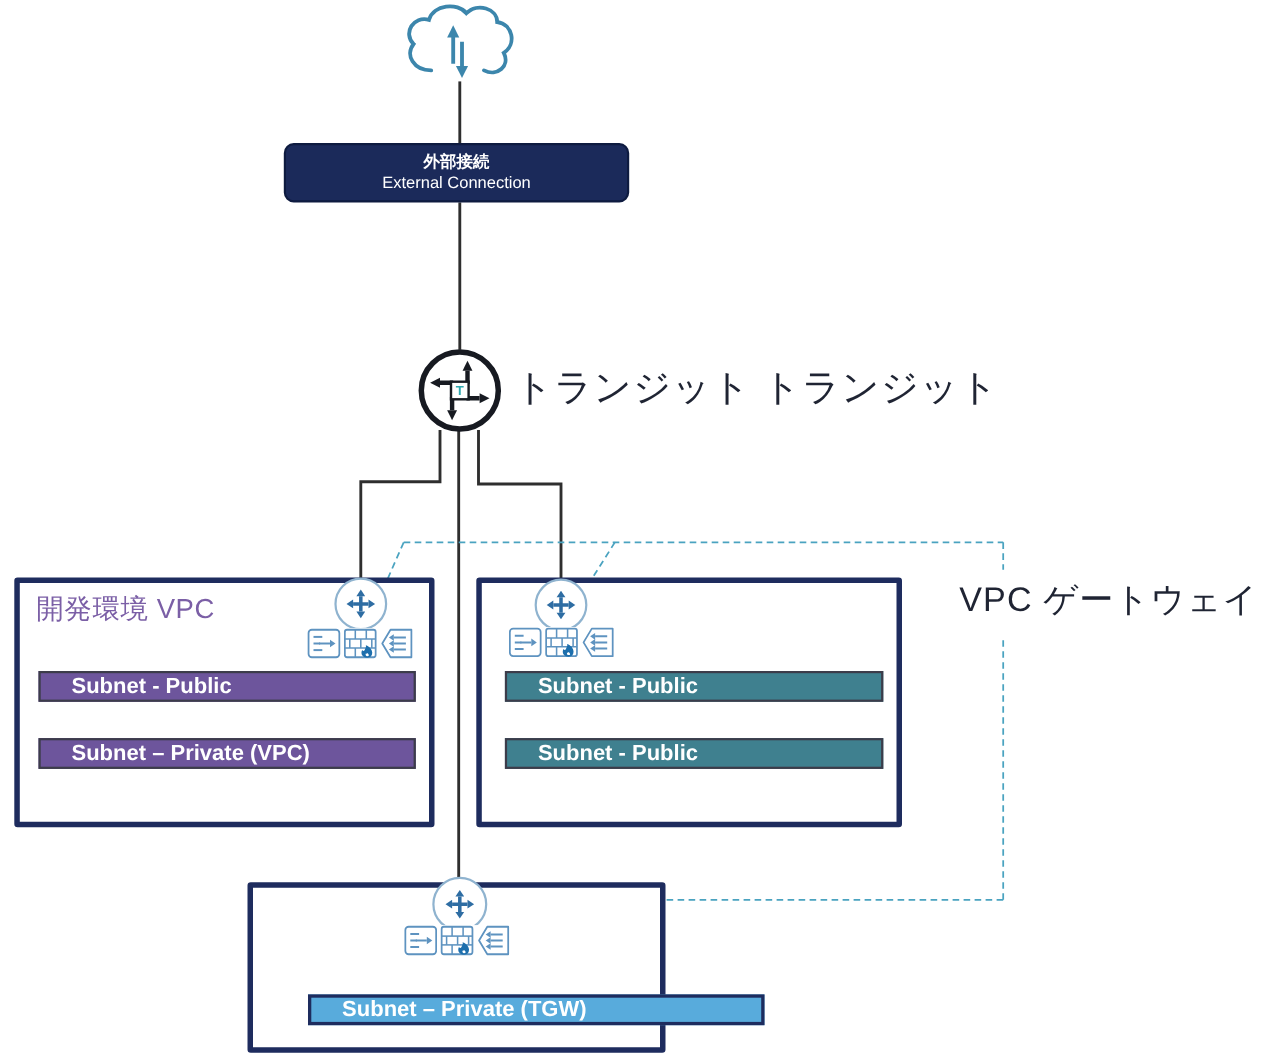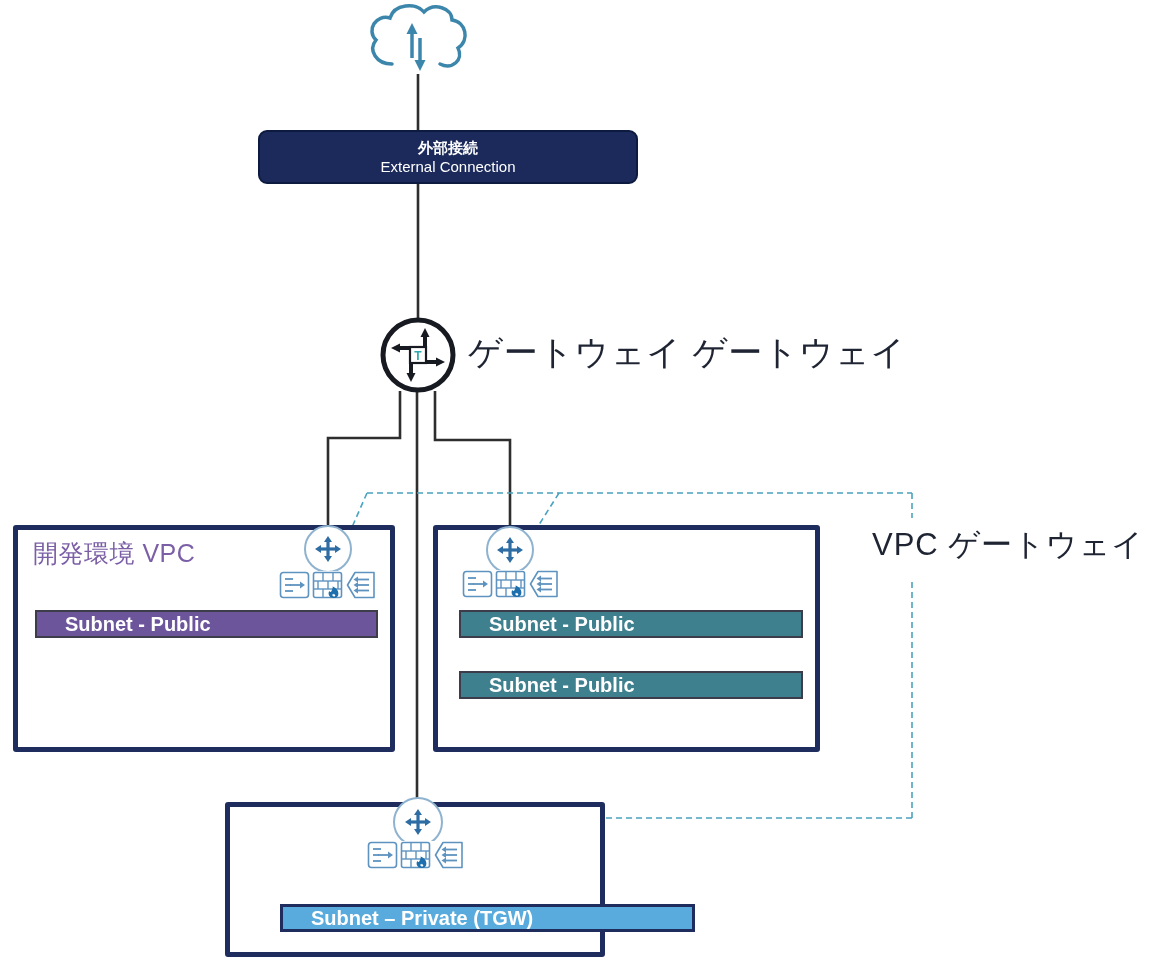--- a/index.html
+++ b/index.html
@@ -11,21 +11,21 @@
   svg{display:block;}
 
   
   .big-label{position:absolute;color:var(--label-dark,#1f2433);white-space:nowrap;letter-spacing:1px;}
   .label-fabric{left:529px;top:13px;font-size:34px;}
   .label-transit{left:468px;top:330px;font-size:34px;}
   .label-vpcgw{left:872px;top:524px;font-size:31px;}
 
   
   .ext-box{
-    position:absolute;left:258px;top:130px;width:380px;height:54px;
+    position:absolute;left:258px;top:130px;width:314px;height:54px;
     background:var(--navy-fill,#1b2a5a);border:2px solid #0e1b40;border-radius:9px;
     display:flex;flex-direction:column;align-items:center;justify-content:center;
     color:#ffffff;box-sizing:border-box;
   }
   .ext-box .ja{font-size:15px;font-weight:bold;line-height:19px;}
   .ext-box .en{font-size:15px;line-height:19px;}
 
   
   .vpc-box{position:absolute;border:5px solid var(--navy,#1e2c5e);border-radius:3px;background:#fff;box-sizing:border-box;}
   .box-dev{left:13px;top:525px;width:382px;height:227px;}
@@ -108,21 +108,21 @@
       <line x1="-6" y1="-7" x2="-18" y2="-7"></line>
       <polygon points="-18,-11.5 -18,-2.5 -27,-7" stroke="none"></polygon>
       <line x1="-7" y1="6" x2="-7" y2="18"></line>
       <polygon points="-11.5,18 -2.5,18 -7,27" stroke="none"></polygon>
       <line x1="6" y1="7" x2="18" y2="7"></line>
       <polygon points="18,2.5 18,11.5 27,7" stroke="none"></polygon>
     </g>
     <rect x="-8" y="-8" width="16" height="16" fill="#ffffff" stroke="#171a21" stroke-width="2.2"></rect>
     <text x="0" y="4.5" text-anchor="middle" font-size="12" font-weight="bold" fill="#2fa8b0" font-family="Liberation Sans, sans-serif">T</text>
   </svg>
-  <div class="big-label label-transit">ゲートウェイ ゲートウェイ</div>
+  <div class="big-label label-transit">トランジット トランジット</div>
 
   <div class="big-label label-vpcgw">VPC ゲートウェイ</div>
 
   <div class="vpc-box box-dev"></div>
   <div class="vpc-box box-prod"></div>
   <div class="vpc-box box-service"></div>
 
   <div class="vpc-title title-dev">開発環境 VPC</div>
 
   <div class="gw-circle" style="left:304px;top:525px;">
@@ -282,19 +282,20 @@
       </g>
       <g fill="#5e93c0">
         <polygon points="13,5.5 13,11.5 8.5,8.5"></polygon>
         <polygon points="13,11 13,17 8.5,14"></polygon>
         <polygon points="13,16.5 13,22.5 8.5,19.5"></polygon>
       </g>
     </svg>
   </div>
 
   <div class="subnet-bar bar-purple" style="left:35px;top:610px;width:343px;">Subnet - Public</div>
+  <div class="subnet-bar bar-purple" style="left:35px;top:671px;width:343px;">Subnet – Private (VPC)</div>
 
   <div class="subnet-bar bar-teal" style="left:459px;top:610px;width:344px;">Subnet - Public</div>
   <div class="subnet-bar bar-teal" style="left:459px;top:671px;width:344px;">Subnet - Public</div>
 
   <div class="subnet-bar bar-blue" style="left:241px;top:904px;width:415px;margin-left:39px;">Subnet – Private (TGW)</div>
 
 </div>
 
 </body></html>

